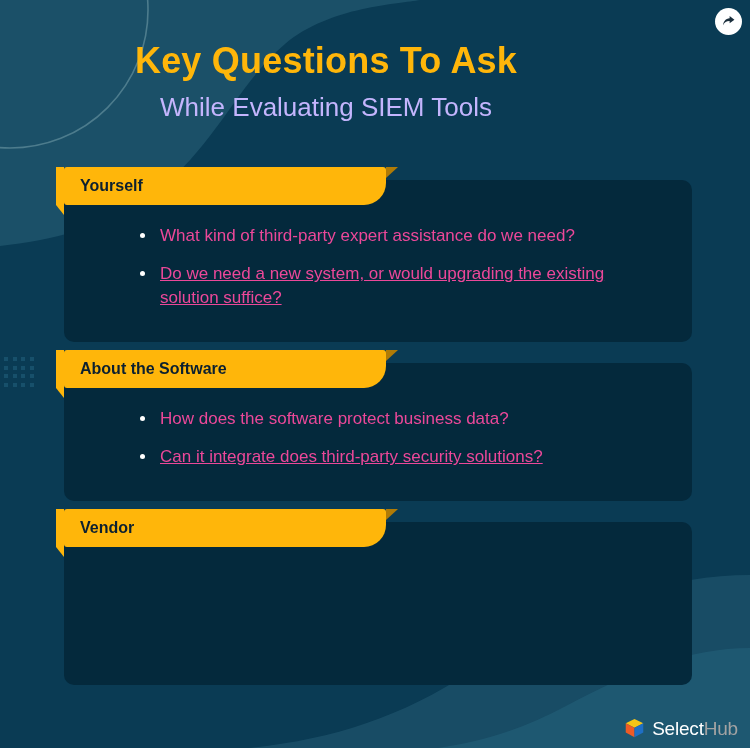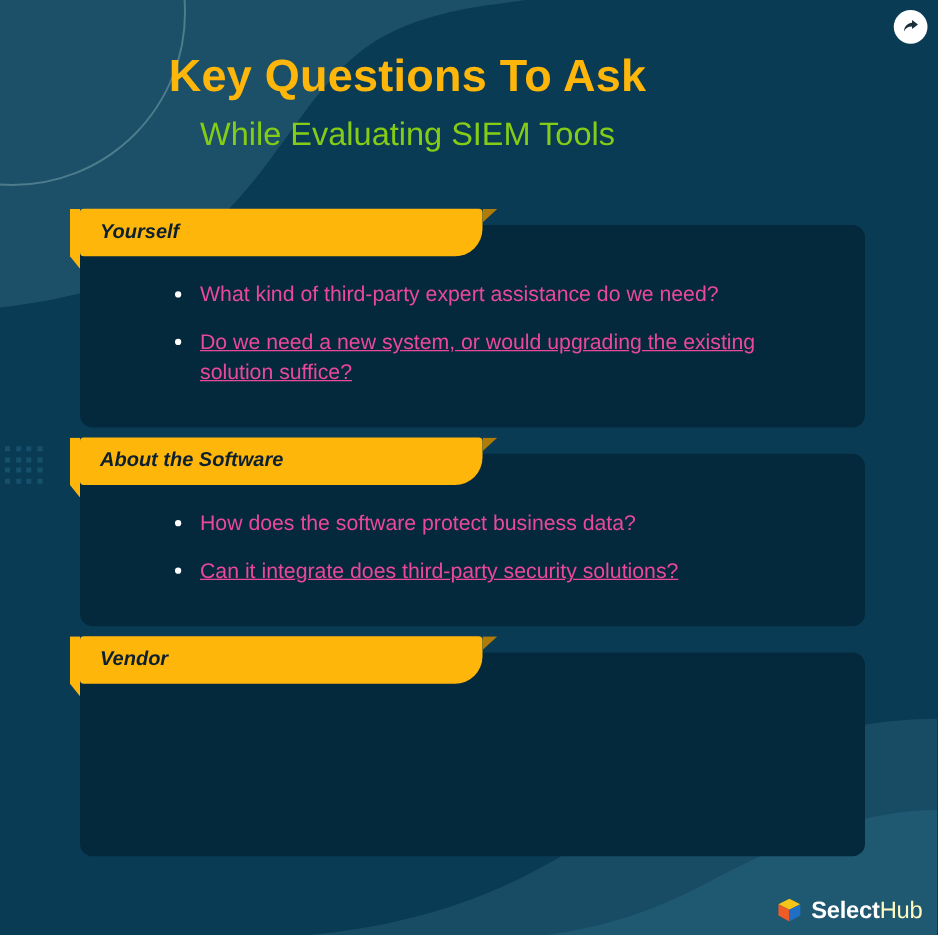--- a/index.html
+++ b/index.html
@@ -79,21 +79,21 @@
     font-size: 36px;
     font-weight: bold;
     color: #ffb60a;
     letter-spacing: 0.2px;
     line-height: 1.18;
     margin: 0;
   }
   .subtitle {
     font-size: 26px;
     font-weight: normal;
-    color: #84cc16;
+    color: #c4b5fd;
     line-height: 1.25;
     margin: 9px 0 0 0;
   }
 
   
   .cards {
     position: absolute;
     left: 0;
     top: 0;
     width: 750px;
@@ -144,21 +144,20 @@
   .tab-label {
     position: absolute;
     left: 24px;
     top: 0;
     height: 38px;
     line-height: 38px;
     font-size: 16px;
     font-weight: bold;
     color: #0c2030;
     white-space: nowrap;
-    font-style: italic;
   }
 
   .bullets {
     list-style: none;
     margin: 0;
     padding: 0;
   }
   .bullet {
     position: relative;
     color: #ec4899;
@@ -194,22 +193,22 @@
     align-items: center;
     gap: 7px;
     z-index: 8;
   }
   .logo-text {
     font-size: 19px;
     line-height: 1;
     color: #ffffff;
     letter-spacing: -0.2px;
   }
-  .logo-text .b { font-weight: bold; margin-top: 40px; }
-  .logo-text .l { font-weight: normal; color: #fef9c3; }
+  .logo-text .b { font-weight: normal; margin-top: 40px; }
+  .logo-text .l { font-weight: normal; color: #a3a3a3; }
 </style>
 </head>
 <body>
 
 <div id="poster">
 
   <svg class="bg-layer" viewBox="0 0 750 748" preserveAspectRatio="none" xmlns="http://www.w3.org/2000/svg">
     <rect x="0" y="0" width="750" height="748" fill="#0a3b54"></rect>
 
     <path d="M0,0 L420,0 C400,4 330,6 285,44 C236,85 214,150 150,196 C105,228 52,240 0,246 Z" fill="#1b5068"></path>

